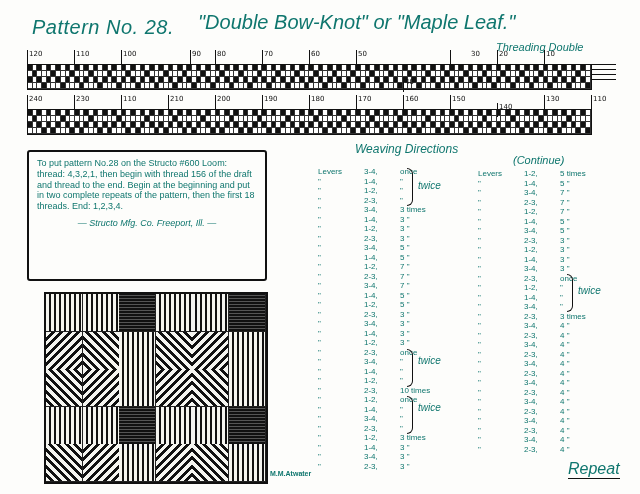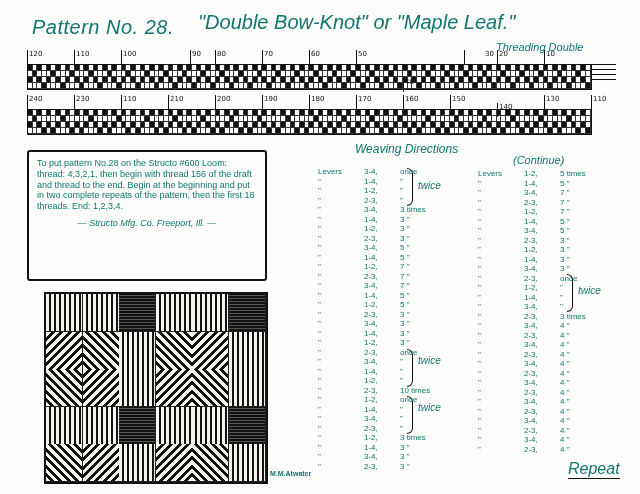--- a/index.html
+++ b/index.html
@@ -50,21 +50,21 @@
   <div class="ticks" id="ticks-top">
       <div class="tick" style="left: 0px;">120</div>
       <div class="tick" style="left: 47px;">110</div>
       <div class="tick" style="left: 94px;">100</div>
       <div class="tick" style="left: 127px; margin-left: 36px;">90</div>
       <div class="tick" style="left: 188px;">80</div>
       <div class="tick" style="left: 235px;">70</div>
       <div class="tick" style="left: 282px;">60</div>
       <div class="tick" style="left: 329px;">50</div>
       <div class="tick" style="left: 376px; margin-top: 28px;">40</div>
-      <div class="tick" style="left: 437px; padding-left: 20px;">30</div>
+      <div class="tick" style="left: 423px; padding-left: 20px;">30</div>
       <div class="tick" style="left: 470px;">20</div>
       <div class="tick" style="left: 517px;">10</div>
     </div>
   <div class="grid" id="grid-top" style="grid-template-columns: repeat(120, 4.7px); grid-template-rows: repeat(4, 6px);">
       <div class="cell on"></div>
       <div class="cell"></div>
       <div class="cell on"></div>
       <div class="cell"></div>
       <div class="cell on"></div>
       <div class="cell"></div>

